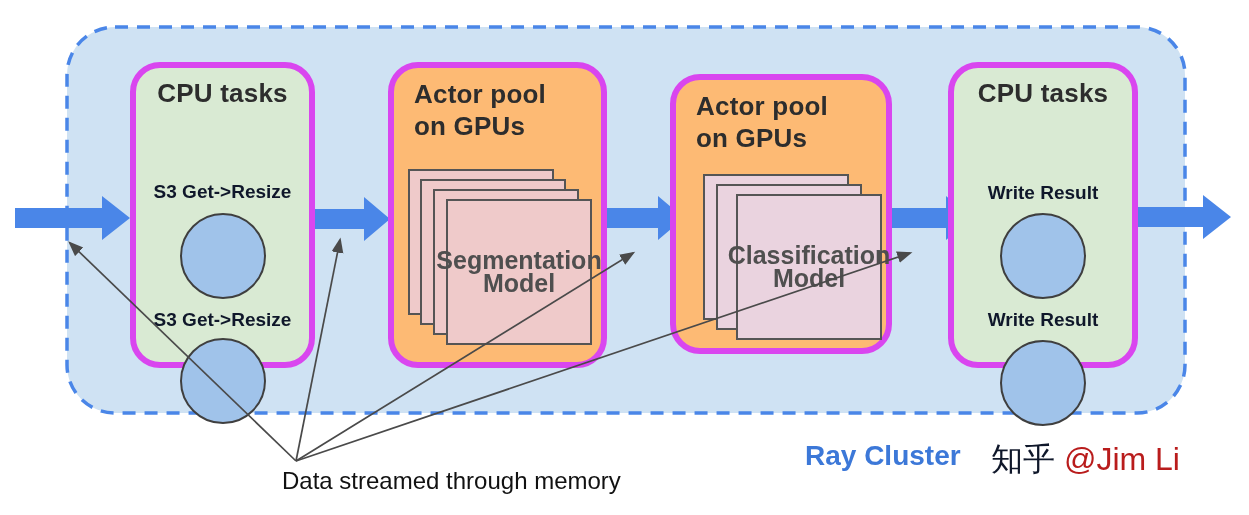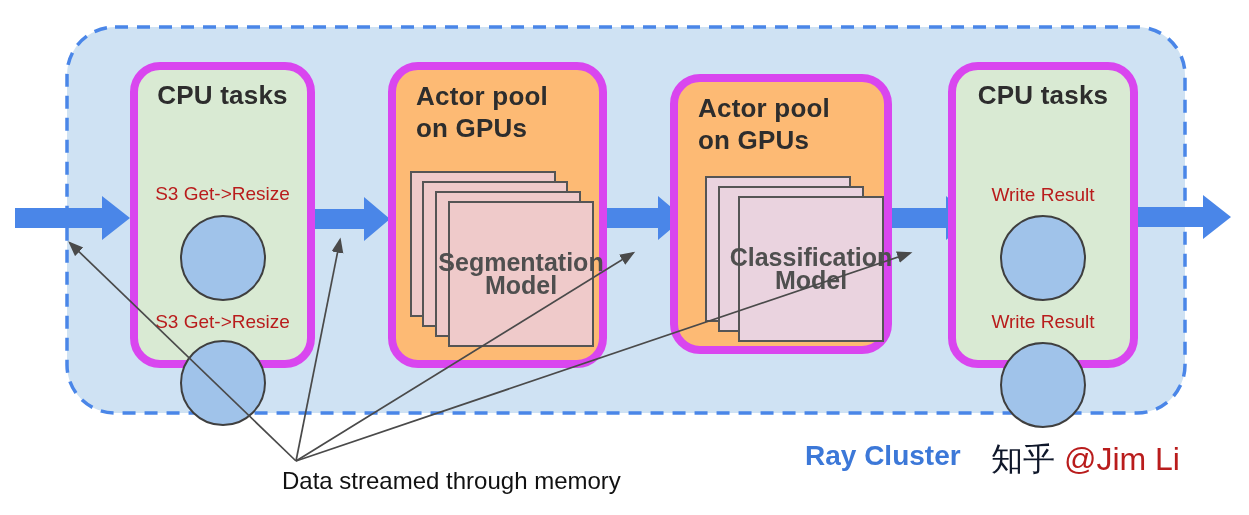--- a/index.html
+++ b/index.html
@@ -10,21 +10,21 @@
     background: #ffffff;
     font-family: "Liberation Sans", sans-serif;
     overflow: hidden;
   }
   svg.layer { position:absolute; left:0; top:0; width:1249px; height:515px; pointer-events:none; }
   #bg-layer { z-index: 0; }
   #overlay-layer { z-index: 2; }
 
   .task-box {
     position: absolute;
-    border: 8px solid #d946ef;
+    border: 6px solid #d946ef;
     border-radius: 30px;
     box-sizing: border-box;
     z-index: 1;
   }
   .cpu-box { background: #d9ead3; }
   .gpu-box { background: #fdba74; }
 
   .box-title {
     position: absolute;
     top: 10px; left: 0; width: 100%;
@@ -35,22 +35,22 @@
   }
   .gpu-box .box-title {
     left: 20px; width: 160px;
     text-align: left;
     line-height: 32px;
   }
   .task-label {
     position: absolute;
     left: 0; width: 100%;
     text-align: center;
-    font-size: 19px; font-weight: normal;
-    color: #b91c1c;
+    font-size: 19px; font-weight: bold;
+    color: #0f172a;
   }
   .task-circle {
     position: absolute;
     width: 86px; height: 86px;
     border-radius: 50%;
     background: #a0c3ea;
     border: 2px solid #3f3f3f;
     box-sizing: border-box;
     left: 50%;
     margin-left: -43px;

